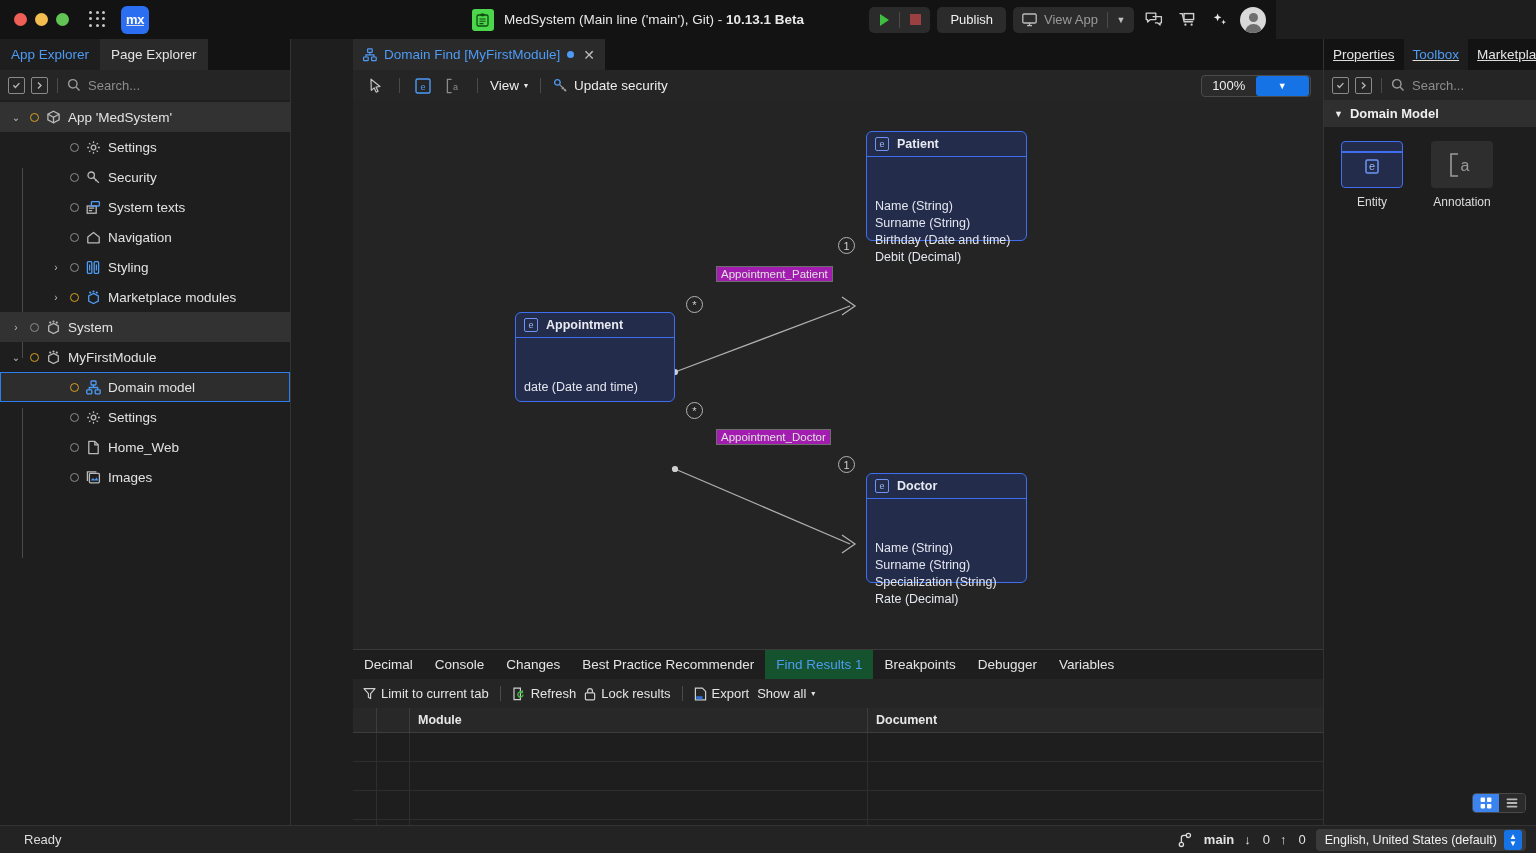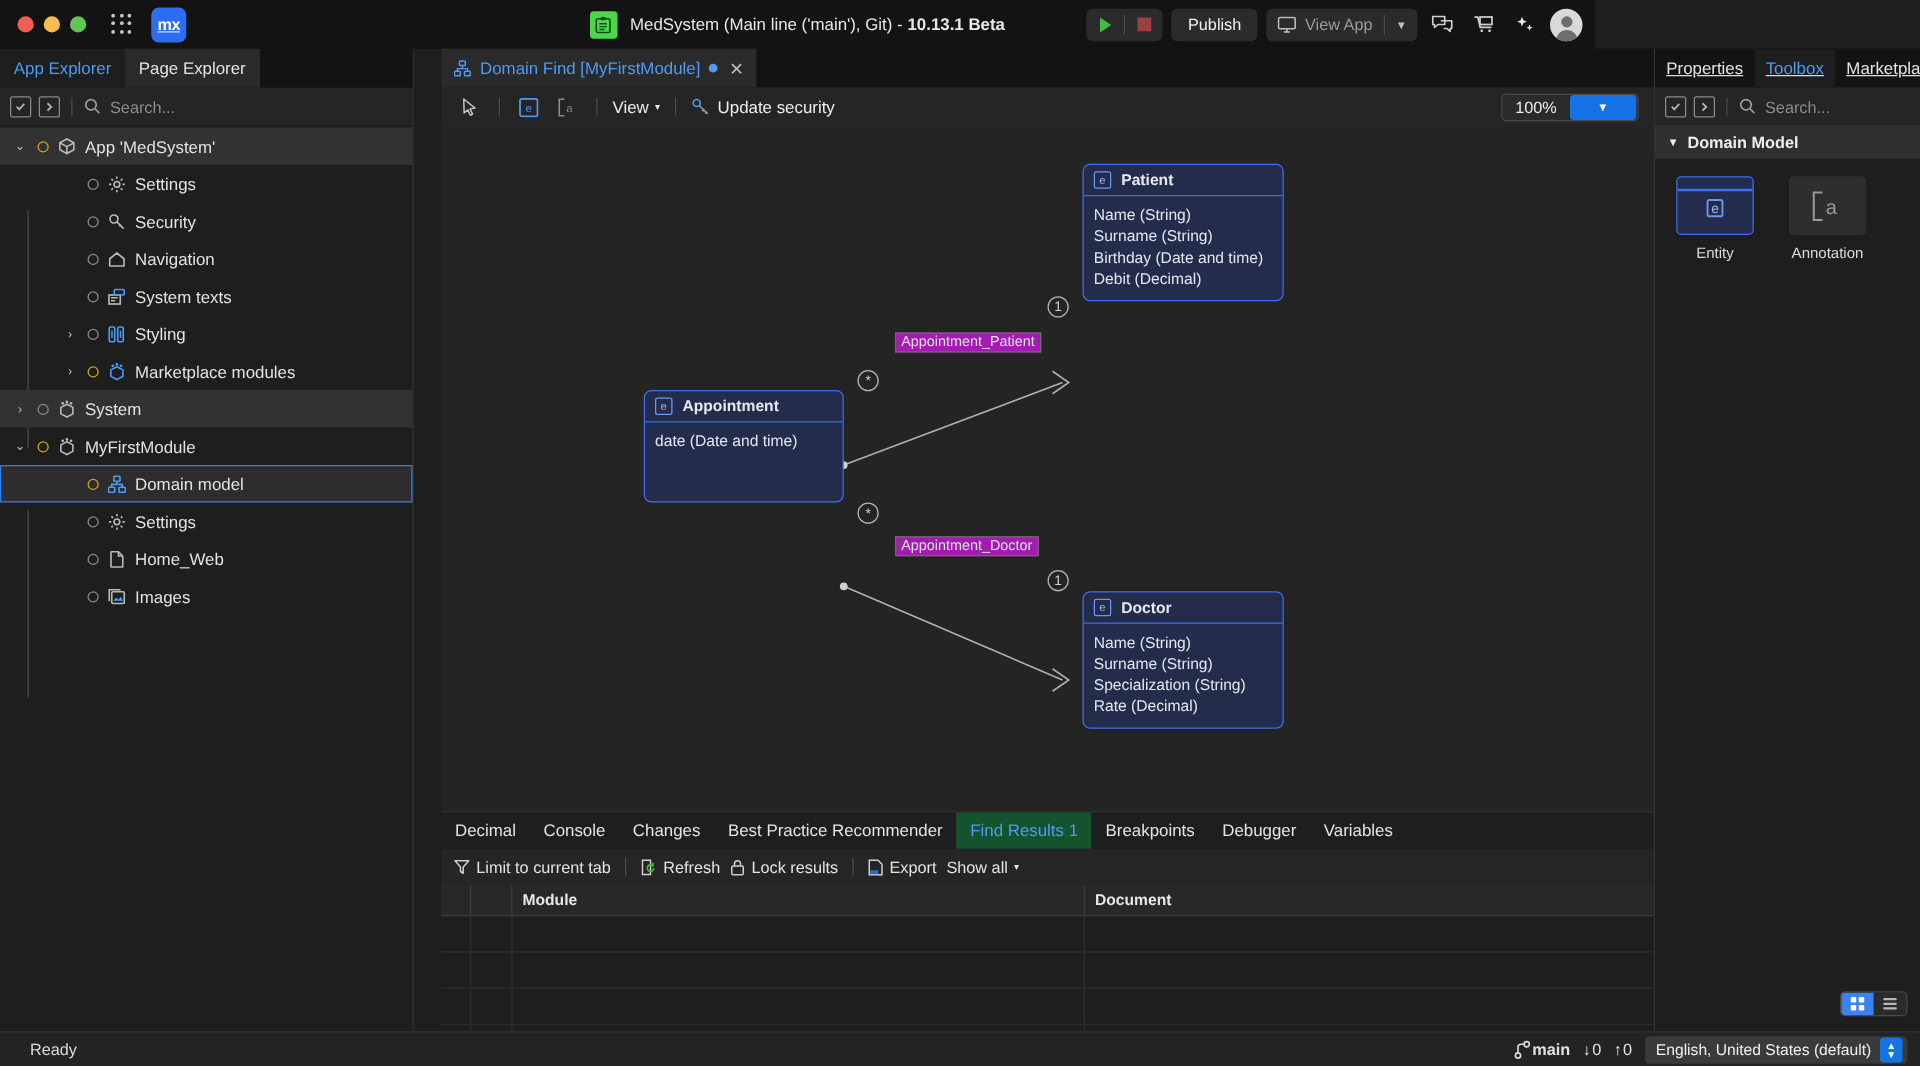--- a/index.html
+++ b/index.html
@@ -48,21 +48,21 @@
   .viewapp .cv { width:26px;height:26px;display:flex;align-items:center;justify-content:center;color:#c0c0c0;font-size:9px; }
   .ticon { width:26px;height:26px;display:flex;align-items:center;justify-content:center;color:#cfcfcf; }
   .avatar { width:26px;height:26px;border-radius:50%;background:#d9d9d9;display:flex;
      align-items:flex-end;justify-content:center;overflow:hidden; }
   .avatar .head{width:9px;height:9px;border-radius:50%;background:#6e6e6e;position:absolute;margin-bottom:11px;}
   .avatar .body{width:17px;height:9px;border-radius:9px 9px 0 0;background:#6e6e6e;}
   .avwrap{position:relative;width:26px;height:26px;display:flex;align-items:flex-end;justify-content:center;}
 
   
   .left {
-    position:absolute; left:0; top:39px; width:331px; height:786px;
+    position:absolute; left:0; top:39px; width:291px; height:786px;
     background:#1e1e1e; border-right:1px solid #333;
   }
   .lt-tabs { display:flex; height:31px; background:#131313; align-items:stretch; }
   .lt-tab { padding:0 11px; display:flex;align-items:center; font-size:13.5px; color:#e4e4e4; }
   .lt-tab.active { color:#4d9bf5; background:#1e1e1e; }
   .lt-tab.plain { background:#2a2a2a; }
   .lt-tabs .fill { flex:1; background:#131313; }
   .lt-tools { height:30px; display:flex; align-items:center; gap:6px; padding:0 8px; background:#252525; }
   .sqbtn { width:17px;height:17px;border:1px solid #8a8a8a;border-radius:2px;display:flex;
     align-items:center;justify-content:center;color:#b5b5b5;font-size:9px; }
@@ -97,21 +97,21 @@
   .zoom-box span { flex:1; text-align:center; font-size:13px; color:#ededed; }
   .zoom-box .cb { width:22px;height:20px;background:#1673e6;border-radius:3px;margin-right:1px;
       display:flex;align-items:center;justify-content:center;color:#fff;font-size:9px; }
   .canvas { position:relative; height:548px; background:#242424; overflow:hidden; }
 
   .entity { position:absolute; background:#232c4a; border:1.6px solid #3f6ff0; border-radius:6px; }
   .entity .hdr { height:25px; display:flex; align-items:center; gap:8px; padding:0 8px;
      border-bottom:1.6px solid #3f6ff0; font-size:12.5px; font-weight:bold; color:#e8eaf2; }
   .entity .eico { width:14px;height:14px;border:1.4px solid #6e95f5;border-radius:2px;
      display:flex;align-items:center;justify-content:center;font-size:9px;color:#9bb6f8;font-weight:normal; }
-  .entity .attrs { padding:7px 8px 8px 8px; }
+  .entity .attrs { padding:7px 8px 8px 8px;margin-top:34px; }
   .entity .attrs div { font-size:12.5px; color:#e4e7f0; line-height:17px; }
   .assoc-lbl { position:absolute; background:#a21caf; border:1px solid #6d6d6d;
      font-size:11.5px; color:#e0e0e0; padding:1px 4px; white-space:nowrap; }
   .card { position:absolute; width:17px;height:17px;border-radius:50%;border:1.3px solid #b4b4b4;
      background:#242424; color:#cfcfcf; font-size:11px; display:flex;align-items:center;justify-content:center; }
 
   
   .dock { height:207px; background:#1e1e1e; border-top:1px solid #3a3a3a; }
   .dock-tabs { height:29px; display:flex; align-items:stretch; background:#1e1e1e; }
   .dk-tab { padding:0 11px; display:flex;align-items:center;font-size:13.5px;color:#e4e4e4; }
@@ -146,21 +146,21 @@
      border:1px solid #4a4a4a; border-radius:4px; overflow:hidden; height:20px; }
   .view-toggle .vt { width:26px; display:flex;align-items:center;justify-content:center; background:#2b2b2b; }
   .view-toggle .vt.on { background:#3b84f0; }
 
   
   .status { position:absolute; left:0; bottom:0; width:1536px; height:28px;
      background:#232323; border-top:1px solid #333; display:flex; align-items:center; }
   .status .ready { margin-left:24px; font-size:13px; color:#dcdcdc; }
   .status .right-grp { margin-left:auto; display:flex; align-items:center; gap:10px;
      margin-right:10px; font-size:13px; color:#e2e2e2; }
-  .status .itm { display:flex; align-items:center; gap:1px; }
+  .status .itm { display:flex; align-items:center; gap:12px; }
   .lang-box { background:#3a3a3a; border-radius:4px; height:22px; display:flex; align-items:center;
      padding:0 4px 0 9px; gap:7px; font-size:12.5px; color:#f0f0f0; }
   .lang-box .cb { width:18px;height:20px;background:#1673e6;border-radius:3px;display:flex;
      align-items:center;justify-content:center;color:#fff;font-size:8px;flex-direction:column;line-height:7px; }
   svg { display:block; }
 </style>
 </head>
 <body>
 
 <div class="app">
@@ -312,36 +312,36 @@
               <path d="M7.5 7.5l5.4 5.4M10.8 9.6l-1.4 1.4" stroke="#b9b9b9" stroke-width="1.3"></path>
             </svg>
           </span>
           <span>Security</span>
         </div>
         <div class="node lvl1">
           <span class="chev"></span>
           <span class="bullet "></span>
           <span class="ico">
             <svg width="15" height="15" viewBox="0 0 15 15">
-              <path d="M1.8 7l5.7-4.6L13.2 7v5.8H1.8z" fill="none" stroke-width="1.3" stroke="#b9b9b9" stroke-linejoin="round"></path>
-            </svg>
-          </span>
-          <span>Navigation</span>
-        </div>
-        <div class="node lvl1">
-          <span class="chev"></span>
-          <span class="bullet "></span>
-          <span class="ico">
-            <svg width="15" height="15" viewBox="0 0 15 15">
               <rect x="1.2" y="6" width="9" height="7.2" fill="none" stroke-width="1.3" stroke="#b9b9b9"></rect>
               <rect x="5.4" y="1.6" width="8" height="4.4" rx="0.8" fill="none" stroke-width="1.3" stroke="#4d9bf5"></rect>
               <path d="M2.8 8.2h5.4M2.8 10.6h3.4" stroke="#b9b9b9" stroke-width="1.2"></path>
             </svg>
           </span>
           <span>System texts</span>
+        </div>
+        <div class="node lvl1">
+          <span class="chev"></span>
+          <span class="bullet "></span>
+          <span class="ico">
+            <svg width="15" height="15" viewBox="0 0 15 15">
+              <path d="M1.8 7l5.7-4.6L13.2 7v5.8H1.8z" fill="none" stroke-width="1.3" stroke="#b9b9b9" stroke-linejoin="round"></path>
+            </svg>
+          </span>
+          <span>Navigation</span>
         </div>
         <div class="node lvl1">
           <span class="chev">›</span>
           <span class="bullet "></span>
           <span class="ico">
             <svg width="15" height="15" viewBox="0 0 15 15">
               <rect x="1.4" y="1.6" width="4.4" height="11.8" rx="1" fill="none" stroke-width="1.3" stroke="#4d9bf5"></rect>
               <rect x="8.2" y="1.6" width="4.4" height="11.8" rx="1" fill="none" stroke-width="1.3" stroke="#4d9bf5"></rect>
               <path d="M3.6 4.4v6M10.4 4.4v6" stroke="#4d9bf5" stroke-width="1.2"></path>
             </svg>

